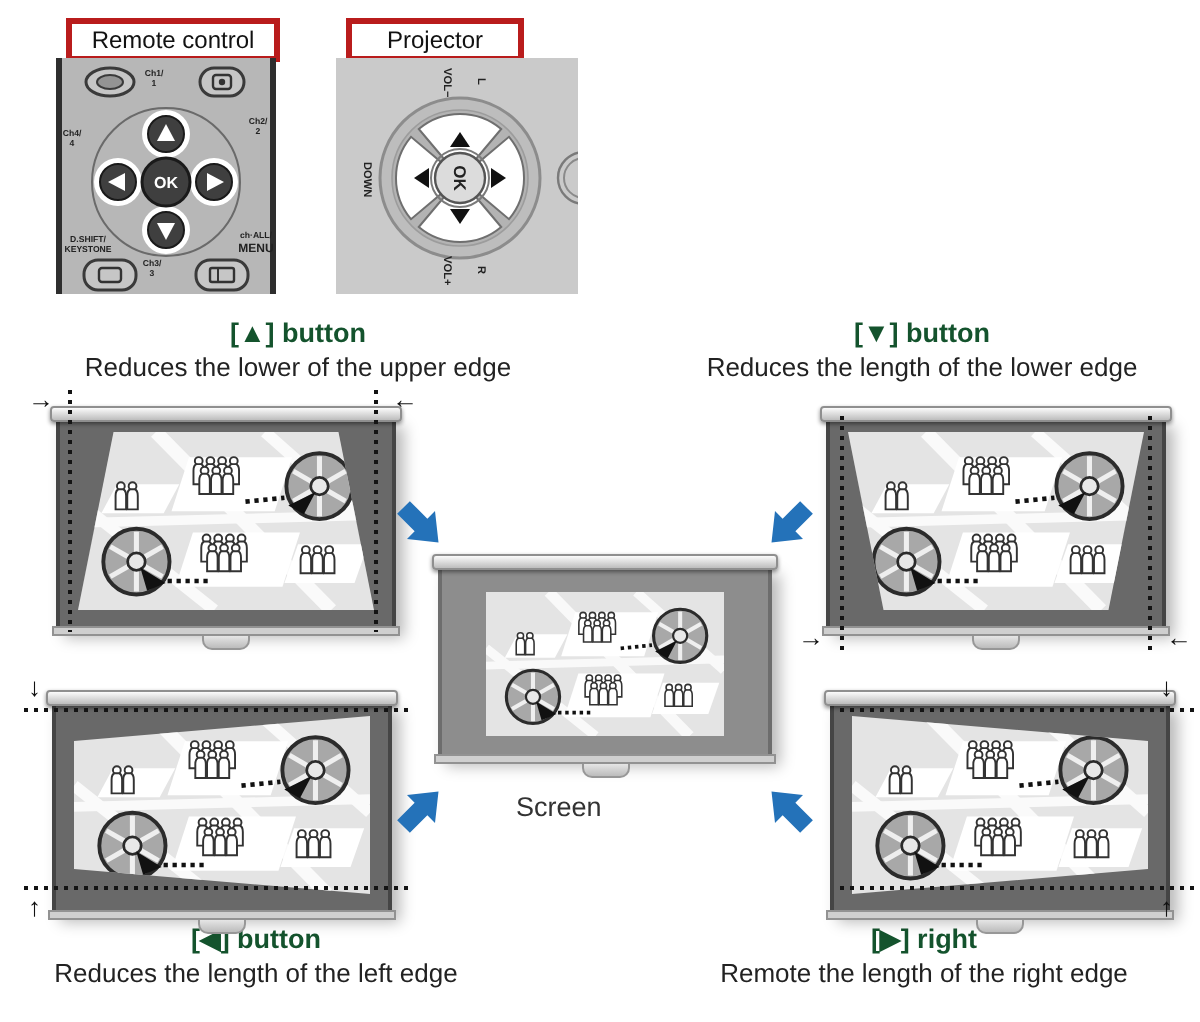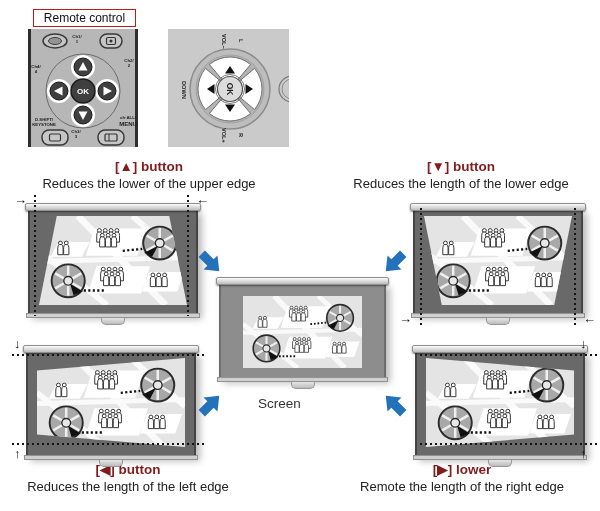--- a/index.html
+++ b/index.html
@@ -1,24 +1,24 @@
 <!DOCTYPE html>
 <html><head>
 <meta charset="utf-8">
 <style>
   html,body{margin:0;padding:0;background:#fff;}
   .canvas{position:relative;width:600px;height:511px;background:#ffffff;overflow:hidden;
           font-family:"Liberation Sans",sans-serif;color:#1a1a1a;}
   
-  .ctl-label{position:absolute;background:#fff;border:1px solid #b91c1c;text-align:center;
+  .ctl-label{position:absolute;background:#fff;border:3px solid #b91c1c;text-align:center;
              font-size:12px;line-height:16px;height:16px;color:#111;}
   .ctl-svg{position:absolute;}
   
   .caption{position:absolute;text-align:center;}
-  .caption .t{font-weight:bold;font-size:13.5px;color:#7f1d1d;}
+  .caption .t{font-weight:bold;font-size:13.5px;color:#14532d;}
   .caption .d{font-size:13px;color:#222;margin-top:2px;}
   .screen-label{position:absolute;font-size:13.5px;color:#333;text-align:left;}
   
   .screen{position:absolute;width:170px;height:122px;}
   .scr-top{position:absolute;left:-3px;right:-3px;top:0;height:6px;
            background:linear-gradient(#fbfbfb,#bdbdbd);border:1px solid #8f8f8f;border-radius:2px;
            box-shadow:0 1px 2px rgba(0,0,0,.45);z-index:2;}
   .scr-face{position:absolute;left:0;right:0;top:5px;height:106px;background:#696969;
             border-left:2px solid #454545;border-right:2px solid #454545;
             box-shadow:4px 5px 7px rgba(0,0,0,.28);}
@@ -183,20 +183,21 @@
       <rect x="14" y="101" width="26" height="15" rx="7" fill="#c6c6c6" stroke="#3a3a3a" stroke-width="1.5"></rect>
       <rect x="21.5" y="105" width="11" height="7" rx="1.5" fill="none" stroke="#333" stroke-width="1.2"></rect>
     </g>
     <g>
       <rect x="70" y="101" width="26" height="15" rx="7" fill="#c6c6c6" stroke="#3a3a3a" stroke-width="1.5"></rect>
       <rect x="77" y="105" width="12" height="7" rx="1" fill="none" stroke="#333" stroke-width="1.2"></rect>
       <line x1="81" y1="105" x2="81" y2="112" stroke="#333" stroke-width="1"></line>
     </g>
   </svg>
 
+  <div class="ctl-label" style="left:173px;top:9px;width:83px;">Projector</div>
 
   <svg class="ctl-svg" style="left:168px;top:29px;" width="121" height="118" viewBox="0 0 121 118">
     <rect width="121" height="118" fill="#cacaca"></rect>
     <circle cx="62" cy="60" r="40" fill="#bdbdbd" stroke="#8c8c8c" stroke-width="1.5"></circle>
     <circle cx="62" cy="60" r="34" fill="#b3b3b3" stroke="#9c9c9c" stroke-width="0.8"></circle>
     <g>
       <path id="seg" d="M82.6,35.5 A32,32 0 0 0 41.4,35.5 L53.6,50 A13,13 0 0 0 70.4,50 Z" fill="#ffffff" stroke="#6f6f6f" stroke-width="1"></path>
       <use href="#seg" transform="rotate(90 62 60)"></use>
       <use href="#seg" transform="rotate(180 62 60)"></use>
       <use href="#seg" transform="rotate(270 62 60)"></use>
@@ -228,21 +229,21 @@
   </div>
   <div class="caption" style="left:325px;top:159px;width:272px;">
     <div class="t">[▼] button</div>
     <div class="d">Reduces the length of the lower edge</div>
   </div>
   <div class="caption" style="left:2px;top:461px;width:252px;">
     <div class="t">[◀] button</div>
     <div class="d">Reduces the length of the left edge</div>
   </div>
   <div class="caption" style="left:336px;top:461px;width:252px;">
-    <div class="t">[▶] lower</div>
+    <div class="t">[▶] right</div>
     <div class="d">Remote the length of the right edge</div>
   </div>
   <div class="screen-label" style="left:258px;top:396px;width:90px;">Screen</div>
 
   <div class="screen" style="left:28px;top:203px;">
     <div class="scr-top"></div>
     <div class="scr-face">
       <div class="scr-img clip-up">
         <svg viewBox="0 0 152 92" preserveAspectRatio="none">
             <use href="#slide"></use>

